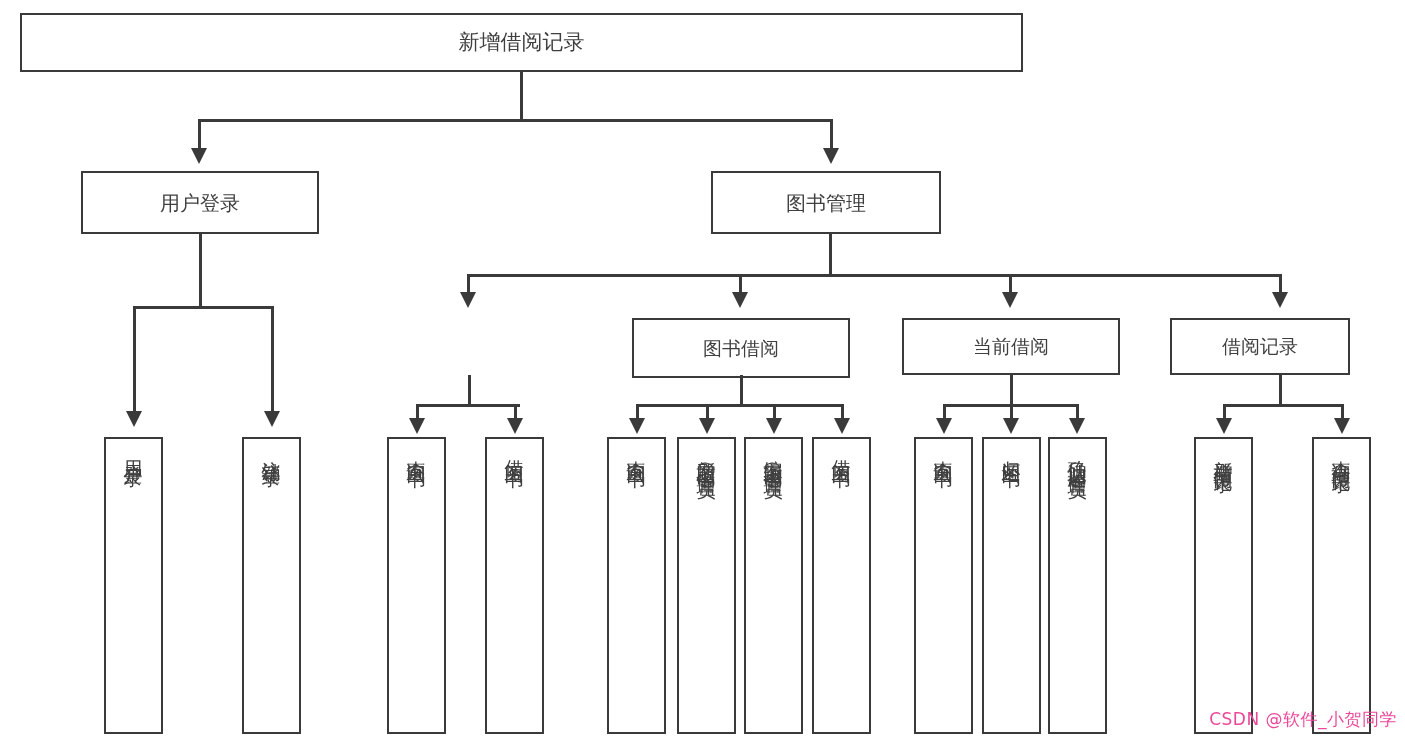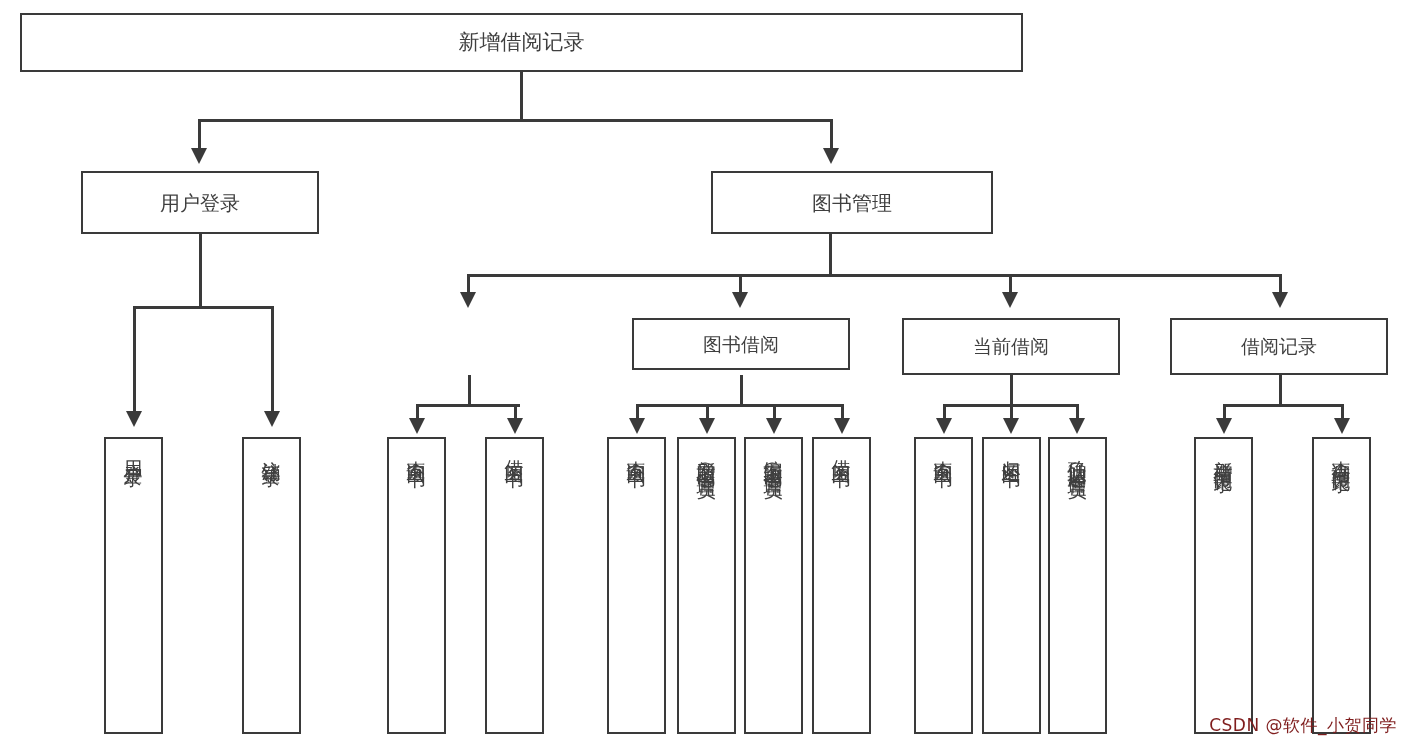--- a/index.html
+++ b/index.html
@@ -59,23 +59,23 @@
     position: absolute;
     width: 0;
     height: 0;
     border-left: 8px solid transparent;
     border-right: 8px solid transparent;
     border-top: 16px solid #3a3a3a;
   }
   .watermark {
     position: absolute;
     right: 8px;
-    bottom: 10px;
+    bottom: 16px;
     font-size: 17px;
-    color: #7f1d1d;
+    color: #ec4899;
     white-space: nowrap;
     letter-spacing: 0.5px;
   }
 </style>
 </head>
 <body>
 
 <div id="canvas">
 
   <div class="node root" style="left:20px; top:13px; width:1003px; height:59px;">
@@ -89,21 +89,21 @@
   <div class="vline" style="left:198px; top:119px; height:32px;"></div>
   <div class="arrow" style="left:191px; top:148px;"></div>
 
   <div class="vline" style="left:830px; top:119px; height:32px;"></div>
   <div class="arrow" style="left:823px; top:148px;"></div>
 
   <div class="node lvl1" style="left:81px; top:171px; width:238px; height:63px;">
     <span>用户登录</span>
   </div>
 
-  <div class="node lvl1" style="left:711px; top:171px; width:282px; height:63px;">
+  <div class="node lvl1" style="left:711px; top:171px; width:230px; height:63px;">
     <span>图书管理</span>
   </div>
 
   <div class="vline" style="left:199px; top:234px; height:74px;"></div>
   <div class="hline" style="left:133px; top:306px; width:138px;"></div>
   <div class="vline" style="left:133px; top:306px; height:108px;"></div>
   <div class="arrow" style="left:126px; top:411px;"></div>
   <div class="vline" style="left:271px; top:306px; height:108px;"></div>
   <div class="arrow" style="left:264px; top:411px;"></div>
 
@@ -111,27 +111,27 @@
   <div class="hline" style="left:467px; top:274px; width:814px;"></div>
   <div class="vline" style="left:467px; top:274px; height:20px;"></div>
   <div class="arrow" style="left:460px; top:292px;"></div>
   <div class="vline" style="left:739px; top:274px; height:20px;"></div>
   <div class="arrow" style="left:732px; top:292px;"></div>
   <div class="vline" style="left:1009px; top:274px; height:20px;"></div>
   <div class="arrow" style="left:1002px; top:292px;"></div>
   <div class="vline" style="left:1279px; top:274px; height:20px;"></div>
   <div class="arrow" style="left:1272px; top:292px;"></div>
 
-  <div class="node lvl2" style="left:632px; top:318px; width:218px; height:52px;">
+  <div class="node lvl2" style="left:632px; top:318px; width:218px; height:60px;">
     <span>图书借阅</span>
   </div>
   <div class="node lvl2" style="left:902px; top:318px; width:218px; height:57px;text-align:center;">
     <span>当前借阅</span>
   </div>
-  <div class="node lvl2" style="left:1170px; top:318px; width:218px; height:57px;">
+  <div class="node lvl2" style="left:1170px; top:318px; width:180px; height:57px;">
     <span>借阅记录</span>
   </div>
 
   <div class="vline" style="left:468px; top:375px; height:31px;"></div>
   <div class="hline" style="left:416px; top:404px; width:104px;"></div>
   <div class="vline" style="left:416px; top:404px; height:18px;"></div>
   <div class="arrow" style="left:409px; top:418px;"></div>
   <div class="vline" style="left:514px; top:404px; height:18px;"></div>
   <div class="arrow" style="left:507px; top:418px;"></div>
 

